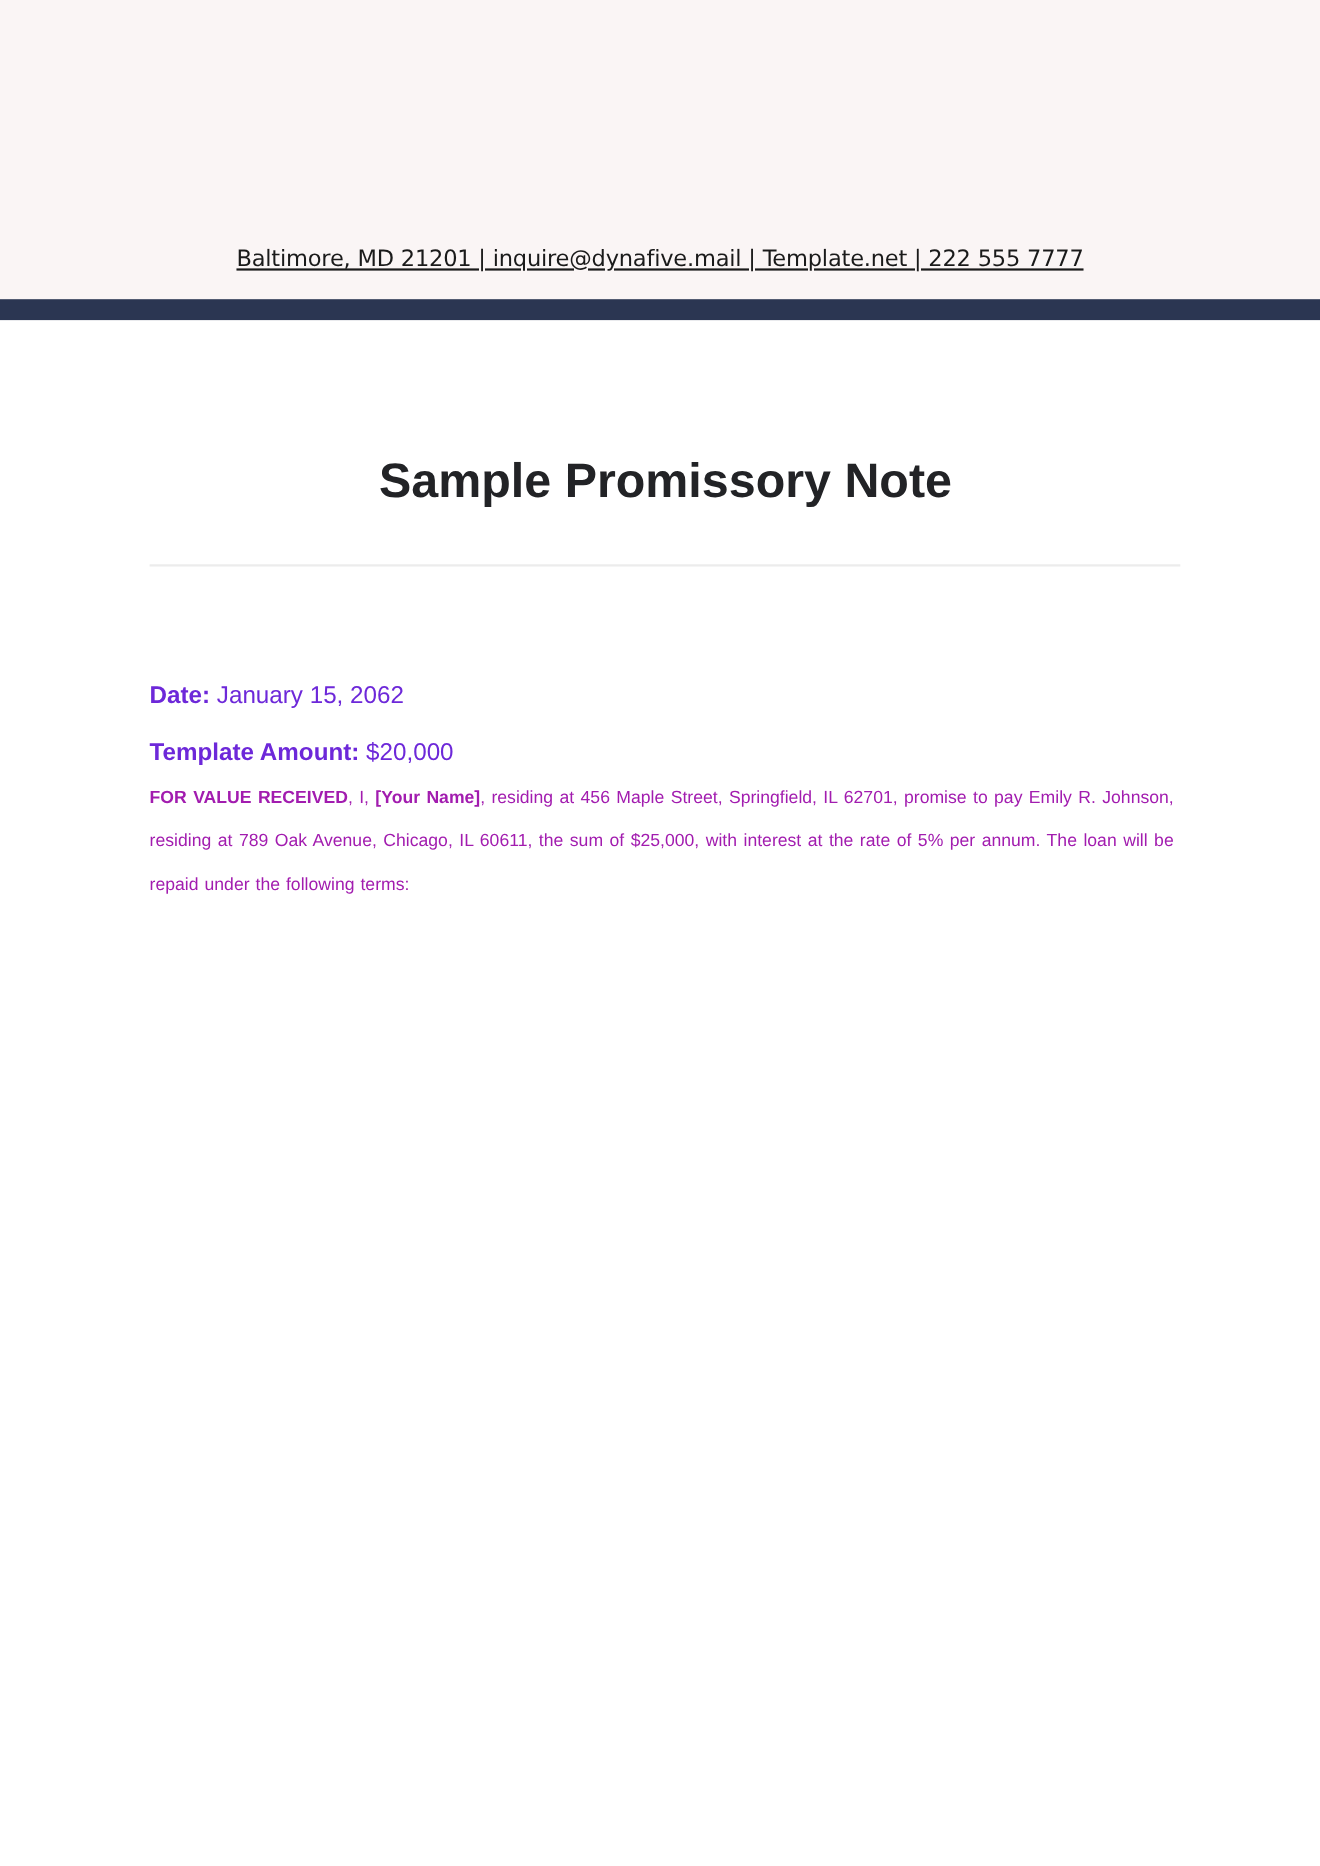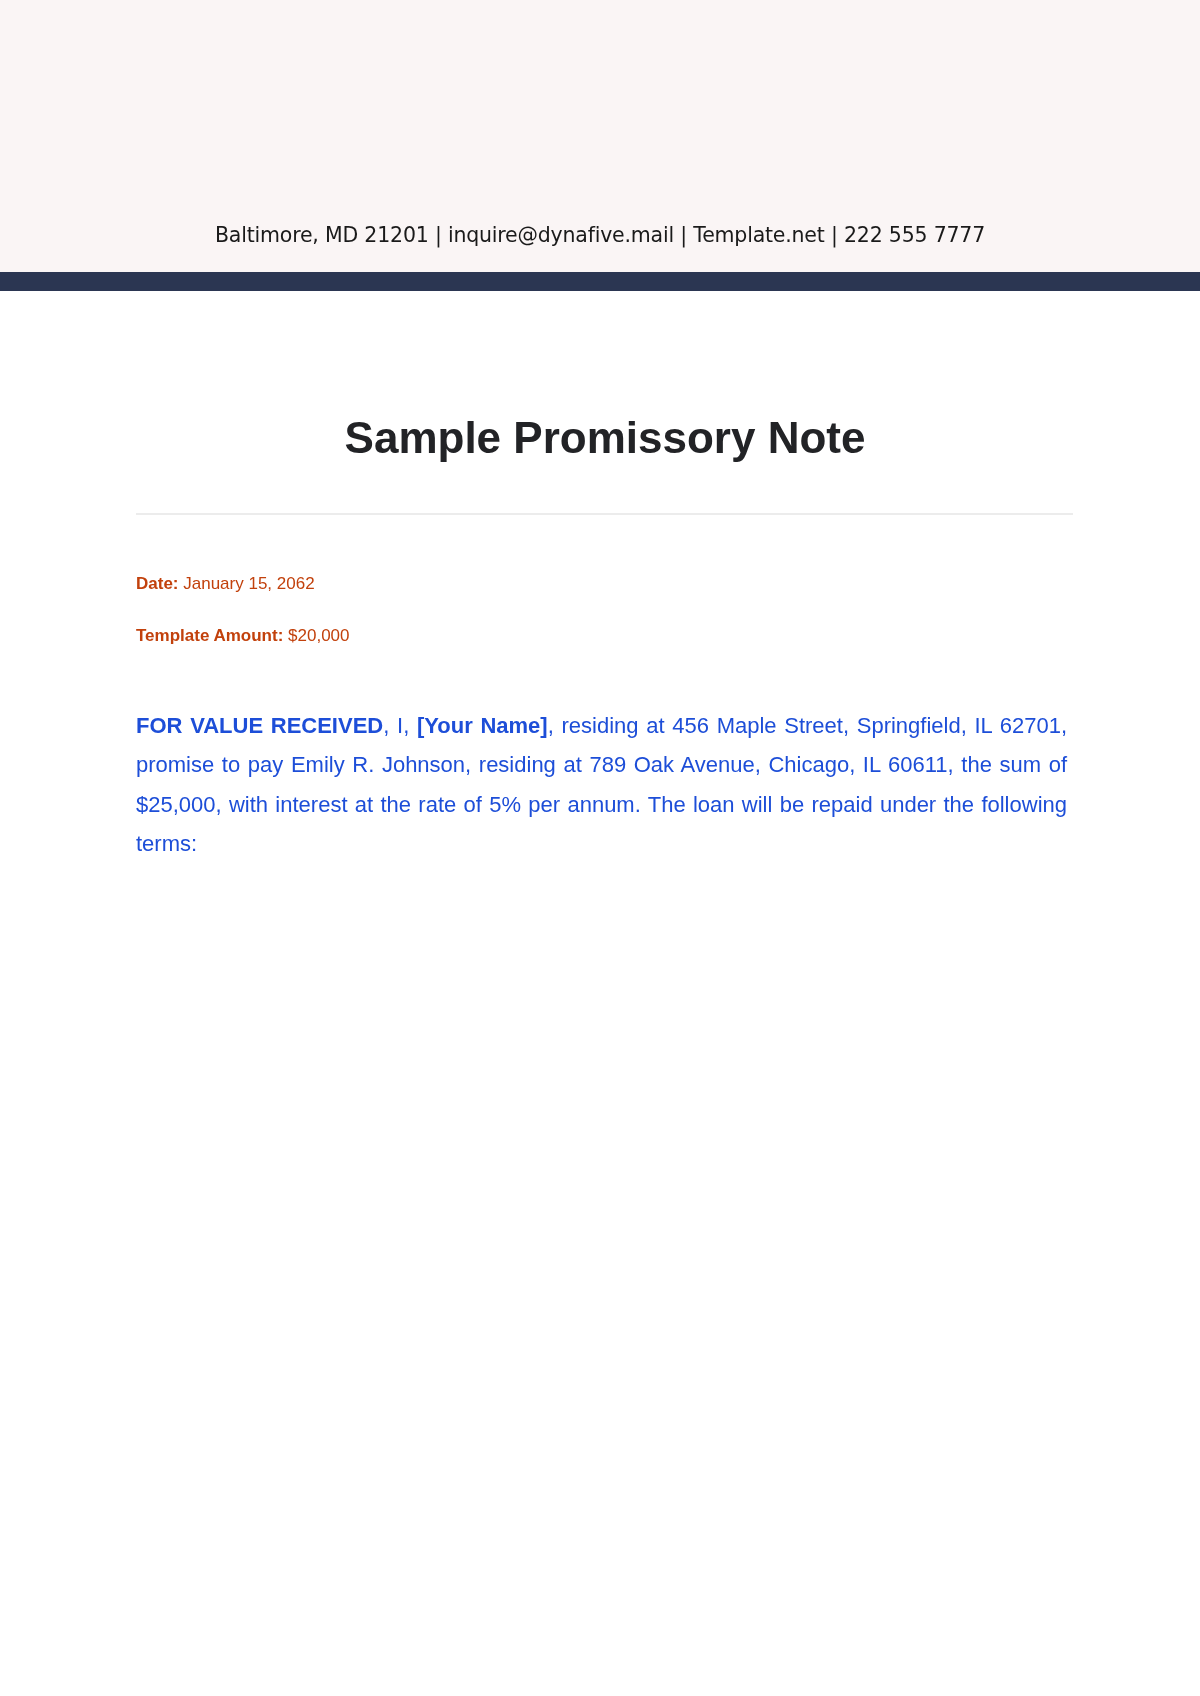--- a/index.html
+++ b/index.html
@@ -25,20 +25,21 @@
     .contact-line {
       position: absolute;
       left: 0; top: 222px;
       width: 1200px;
       text-align: center;
       font-family: "DejaVu Sans", sans-serif;
       font-size: 20.5px;
       letter-spacing: -0.2px;
       color: #1a1a1a;
       line-height: 26px;
+      text-decoration: underline;
     }
     .accent-bar {
       position: absolute;
       left: 0; top: 272px;
       width: 1200px;
       height: 19px;
       background: #2b3652;
     }
     .doc-title {
       position: absolute;
@@ -55,35 +56,36 @@
     .title-divider {
       position: absolute;
       left: 136px; top: 513px;
       width: 937px;
       height: 2px;
       background: #ececec;
     }
     .field-row {
       position: absolute;
       left: 136px;
-      font-size: 17px;
+      font-size: 22px;
       line-height: 28px;
-      color: #c2410c;
+      color: #6d28d9;
+      margin-top: 48px;
     }
     .field-row .label { font-weight: bold; }
     .row-date { top: 570px; }
     .row-principal { top: 622px; }
     .body-para {
       position: absolute;
       left: 136px; top: 706px;
       width: 931px;
-      font-size: 22px;
+      font-size: 16px;
       line-height: 39.3px;
       text-align: justify;
-      color: #1d4ed8;
+      color: #a21caf;
       margin: 0;
       word-spacing: 1px;
     }
     .body-para b { font-weight: bold; }
   </style>
 </head>
 <body>
 
 <div class="header-band"></div>
 <div class="contact-line">Baltimore, MD 21201 | inquire@dynafive.mail | Template.net | 222 555 7777</div>

